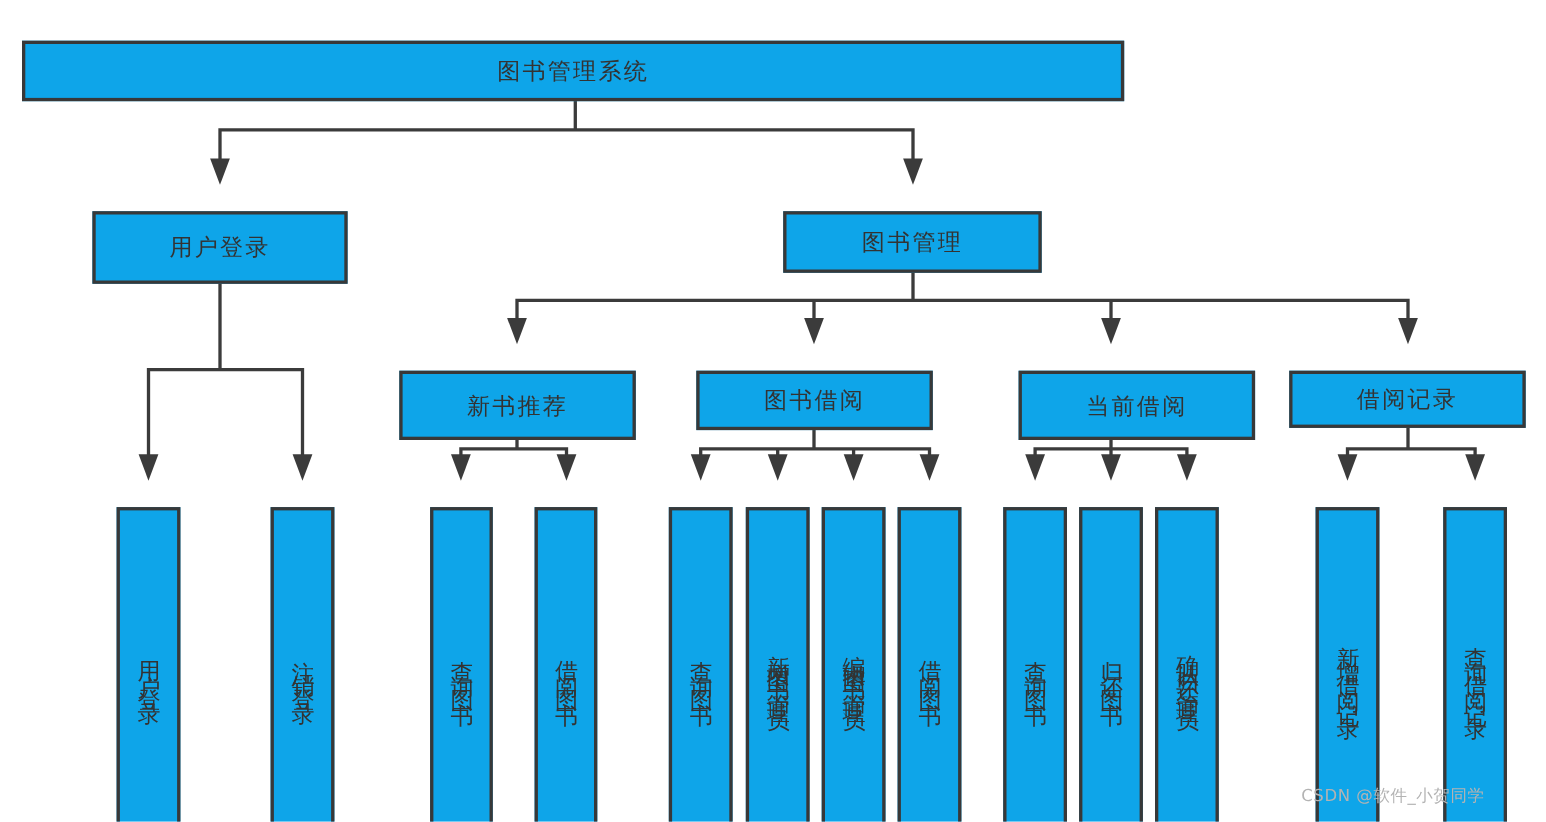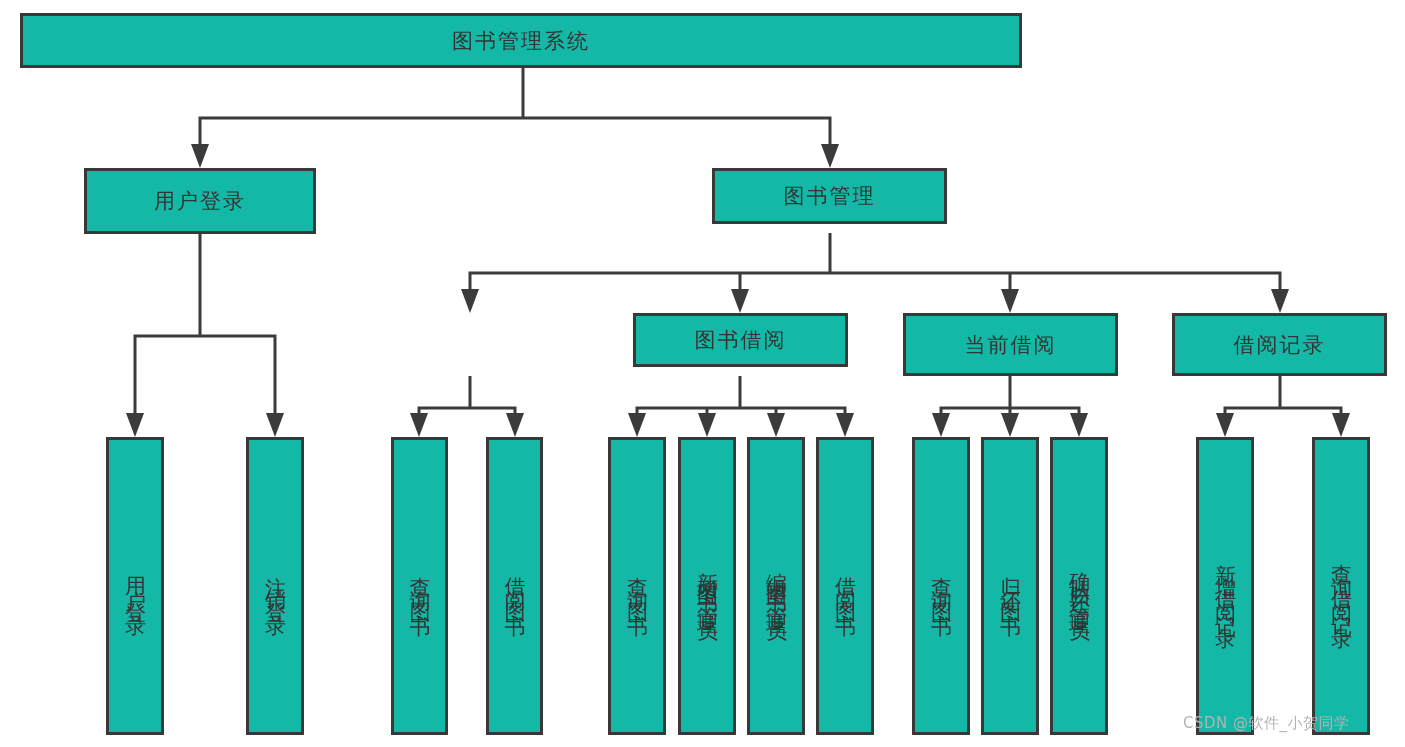--- a/index.html
+++ b/index.html
@@ -32,27 +32,28 @@
     stroke-width: 3;
     fill: none;
   }
   .connectors .ah {
     fill: var(--line);
     stroke: none;
   }
 
   .node {
     position: absolute;
-    background: #14b8a6;
+    background: #0ea5e9;
     border: 3px solid var(--box-border);
     color: var(--text);
     display: flex;
     align-items: center;
     justify-content: center;
     text-align: center;
+    margin-top: 24px;
   }
   .node.h {
     font-size: 21px;
     letter-spacing: 2px;
     white-space: nowrap;
   }
   .node.v {
     writing-mode: vertical-rl;
     text-orientation: mixed;
     font-size: 21px;
@@ -111,23 +112,24 @@
     <path class="ln" d="M1280 376 V408 M1223.5 408 H1342.5 M1225 408 V415 M1341 408 V415"></path>
     <polygon class="ah" points="1216,413 1234,413 1225,437"></polygon>
     <polygon class="ah" points="1332,413 1350,413 1341,437"></polygon>
   </svg>
 
   <div class="node h" style="left:20px;top:13px;width:1002px;height:55px">图书管理系统</div>
 
   <div class="node h" style="left:84px;top:168px;width:232px;height:66px">用户登录</div>
   <div class="node h" style="left:712px;top:168px;width:235px;height:56px">图书管理</div>
 
+  <div class="node h" style="left:363px;top:313px;width:215px;height:63px">新书推荐</div>
   <div class="node h" style="left:633px;top:313px;width:215px;height:54px">图书借阅</div>
-  <div class="node h" style="left:903px;top:313px;width:215px;height:63px">当前借阅</div>
-  <div class="node h" style="left:1172px;top:313px;width:215px;height:63px">借阅记录</div>
+  <div class="node h" style="left:926px;top:313px;width:215px;height:63px">当前借阅</div>
+  <div class="node h" style="left:1172px;top:313px;width:215px;height:52px">借阅记录</div>
 
   <div class="node v" style="left:106px;top:437px;width:58px;height:298px">用户登录</div>
   <div class="node v" style="left:246px;top:437px;width:58px;height:298px">注销登录</div>
 
   <div class="node v" style="left:391px;top:437px;width:57px;height:298px">查询图书</div>
   <div class="node v" style="left:486px;top:437px;width:57px;height:298px">借阅图书</div>
 
   <div class="node v" style="left:608px;top:437px;width:58px;height:298px">查询图书</div>
   <div class="node v long" style="left:678px;top:437px;width:58px;height:298px">新增图书（管理员）</div>
   <div class="node v long" style="left:747px;top:437px;width:58px;height:298px">编辑图书（管理员）</div>

